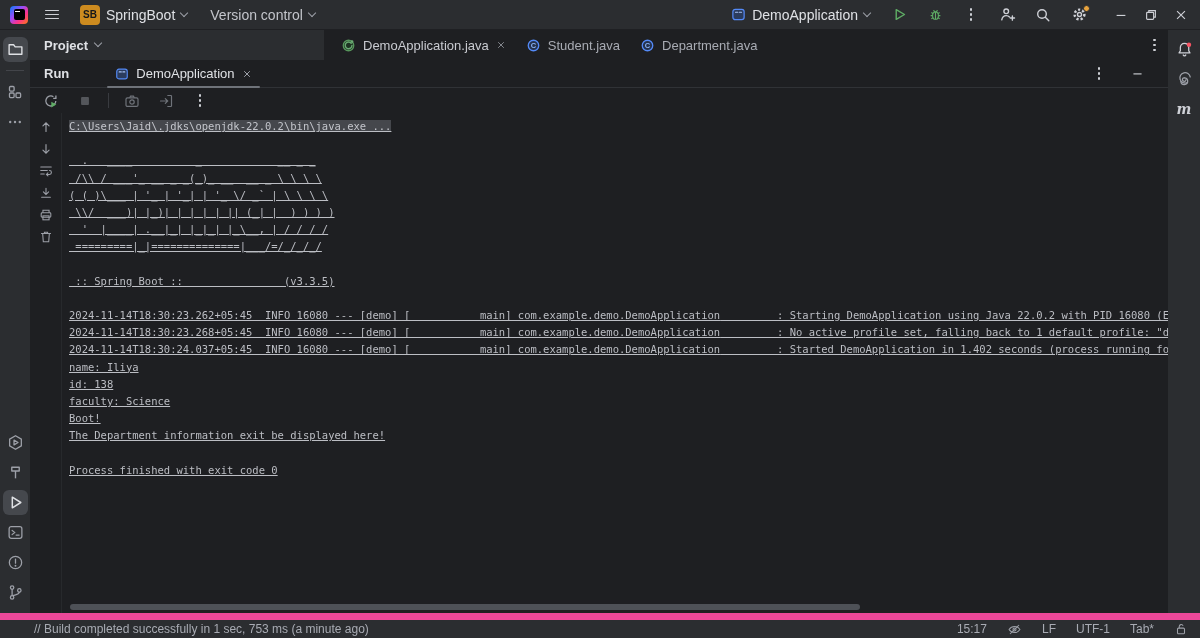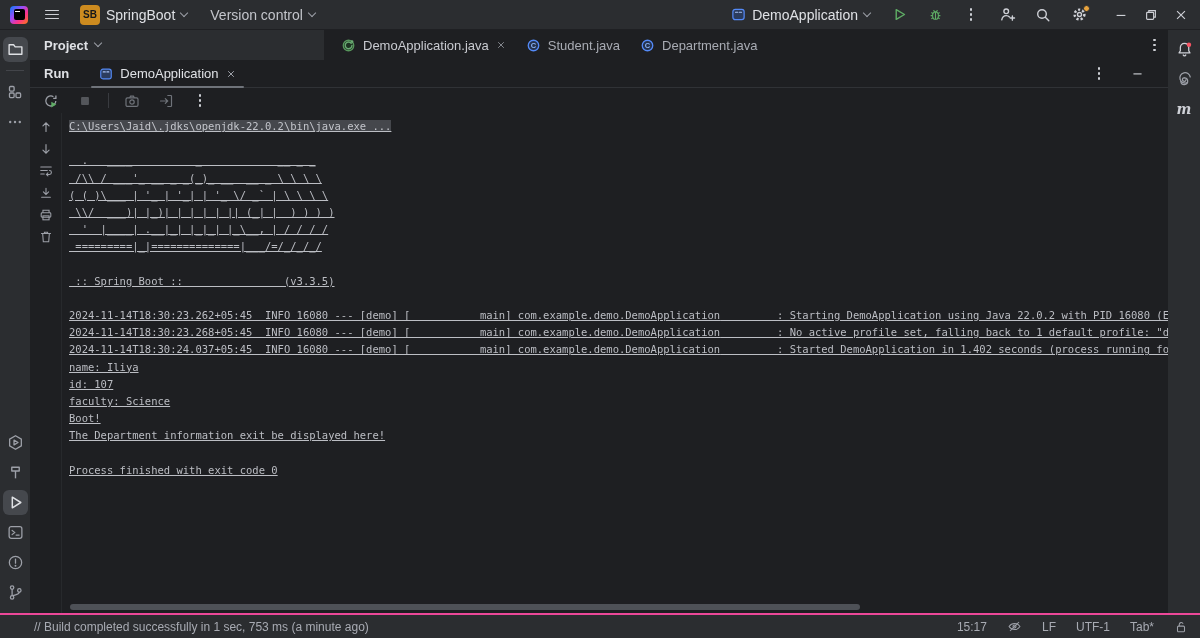--- a/index.html
+++ b/index.html
@@ -50,38 +50,38 @@
   .project-header { width:295px; background:#2b2d30; display:flex; align-items:center; gap:7px;
     padding-left:14px; border-right:1px solid #1e1f22; cursor:pointer; }
   .project-header .t { font-size:13px; font-weight:bold; color:#dfe1e5; }
   .tabbar { flex:1; background:#1e1f22; display:flex; align-items:stretch; padding-left:6px; min-width:0; }
   .etab { display:flex; align-items:center; gap:7px; padding:0 10px; font-size:13px; color:#c9cbd1; cursor:pointer; }
   .etab .close { opacity:.8; display:flex; }
   .etab.inactive { color:#a8abb3; }
   .tab-more { margin-left:auto; display:flex; align-items:center; padding:0 12px; cursor:pointer; }
   
   .run-header { height:28px; background:#1e1f22; border-bottom:1px solid #303236; display:flex; align-items:stretch; padding-left:14px; }
-  .run-title { font-size:13px; font-weight:bold; color:#dfe1e5; display:flex; align-items:center; margin-right:20px; }
+  .run-title { font-size:13px; font-weight:bold; color:#dfe1e5; display:flex; align-items:center; margin-right:36px; }
   .run-tab { position:relative; display:flex; align-items:center; gap:7px; padding:0 10px; font-size:13px; color:#dfe1e5; cursor:pointer; }
   .run-tab .underline { position:absolute; left:2px; right:2px; bottom:-1px; height:2px; background:#6f737a; border-radius:1px; }
   .run-header-right { margin-left:auto; display:flex; align-items:center; gap:16px; padding-right:20px; }
   
   .run-toolbar { height:25px; background:#1e1f22; display:flex; align-items:center; gap:12px; padding-left:10px; }
   .tool-sep { width:1px; height:15px; background:#393b40; }
   
   .console-wrap { flex:1; position:relative; display:flex; min-height:0; background:#1e1f22;text-decoration:underline; }
   .gutter { width:32px; border-right:1px solid #27292c; display:flex; flex-direction:column; align-items:center; padding-top:5px; gap:5px; }
   .gutter .iconbtn { width:20px; height:17px; }
   .console { flex:1; overflow:hidden; padding:5px 0 0 7px; font-family:"DejaVu Sans Mono", monospace; font-size:10.5px; line-height:17.2px; color:#bcbec4; }
   .console-line { height:17.2px; white-space:pre; }
   .console-line .link { text-decoration:underline; cursor:pointer; }
   .console-line .hl { background:#45474c; color:#c3c5cb; }
   .hscroll { position:absolute; left:40px; bottom:3px; width:790px; height:6px; background:#4e5157; border-radius:3px; cursor:pointer; }
   
-  .statusbar { height:25px; background:#2b2d30; border-top:2px solid #ec4899; display:flex; align-items:center;
+  .statusbar { height:25px; background:#2b2d30; border-top:7px solid #ec4899; display:flex; align-items:center;
     font-size:12px; color:#a8abb3; padding:0 12px 0 34px; }
   .sb-right { margin-left:auto; display:flex; align-items:center; gap:20px; }
   .sb-item { cursor:pointer; display:flex; align-items:center; }
   svg { display:block; }
   .mlabel { font-family:"DejaVu Serif", serif; font-style:italic; font-weight:bold; font-size:14px; color:#ced0d6; }
 </style>
 </head>
 <body>
 
 <div class="app">
@@ -401,21 +401,21 @@
             <div class="console-line"><span> \\/  ___)| |_)| | | | | || (_| |  ) ) ) )</span></div>
             <div class="console-line"><span>  '  |____| .__|_| |_|_| |_\__, | / / / /</span></div>
             <div class="console-line"><span> =========|_|==============|___/=/_/_/_/</span></div>
             <div class="console-line"><span></span></div>
             <div class="console-line"><span> :: Spring Boot ::                (v3.3.5)</span></div>
             <div class="console-line"><span></span></div>
             <div class="console-line"><span>2024-11-14T18:30:23.262+05:45  INFO 16080 --- [demo] [           main] com.example.demo.</span><span class="link">DemoApplication</span><span>         : Starting DemoApplication using Java 22.0.2 with PID 16080 (E:\</span></div>
             <div class="console-line"><span>2024-11-14T18:30:23.268+05:45  INFO 16080 --- [demo] [           main] com.example.demo.</span><span class="link">DemoApplication</span><span>         : No active profile set, falling back to 1 default profile: "def</span></div>
             <div class="console-line"><span>2024-11-14T18:30:24.037+05:45  INFO 16080 --- [demo] [           main] com.example.demo.</span><span class="link">DemoApplication</span><span>         : Started DemoApplication in 1.402 seconds (process running for </span></div>
             <div class="console-line"><span>name: Iliya</span></div>
-            <div class="console-line"><span>id: 107</span></div>
+            <div class="console-line"><span>id: 138</span></div>
             <div class="console-line"><span>faculty: Science</span></div>
             <div class="console-line"><span>Boot!</span></div>
             <div class="console-line"><span>The Department information exit be displayed here!</span></div>
             <div class="console-line"><span></span></div>
             <div class="console-line"><span>Process finished with exit code 0</span></div>
           </div>
         <div class="hscroll"></div>
       </div>
     </div>
 

